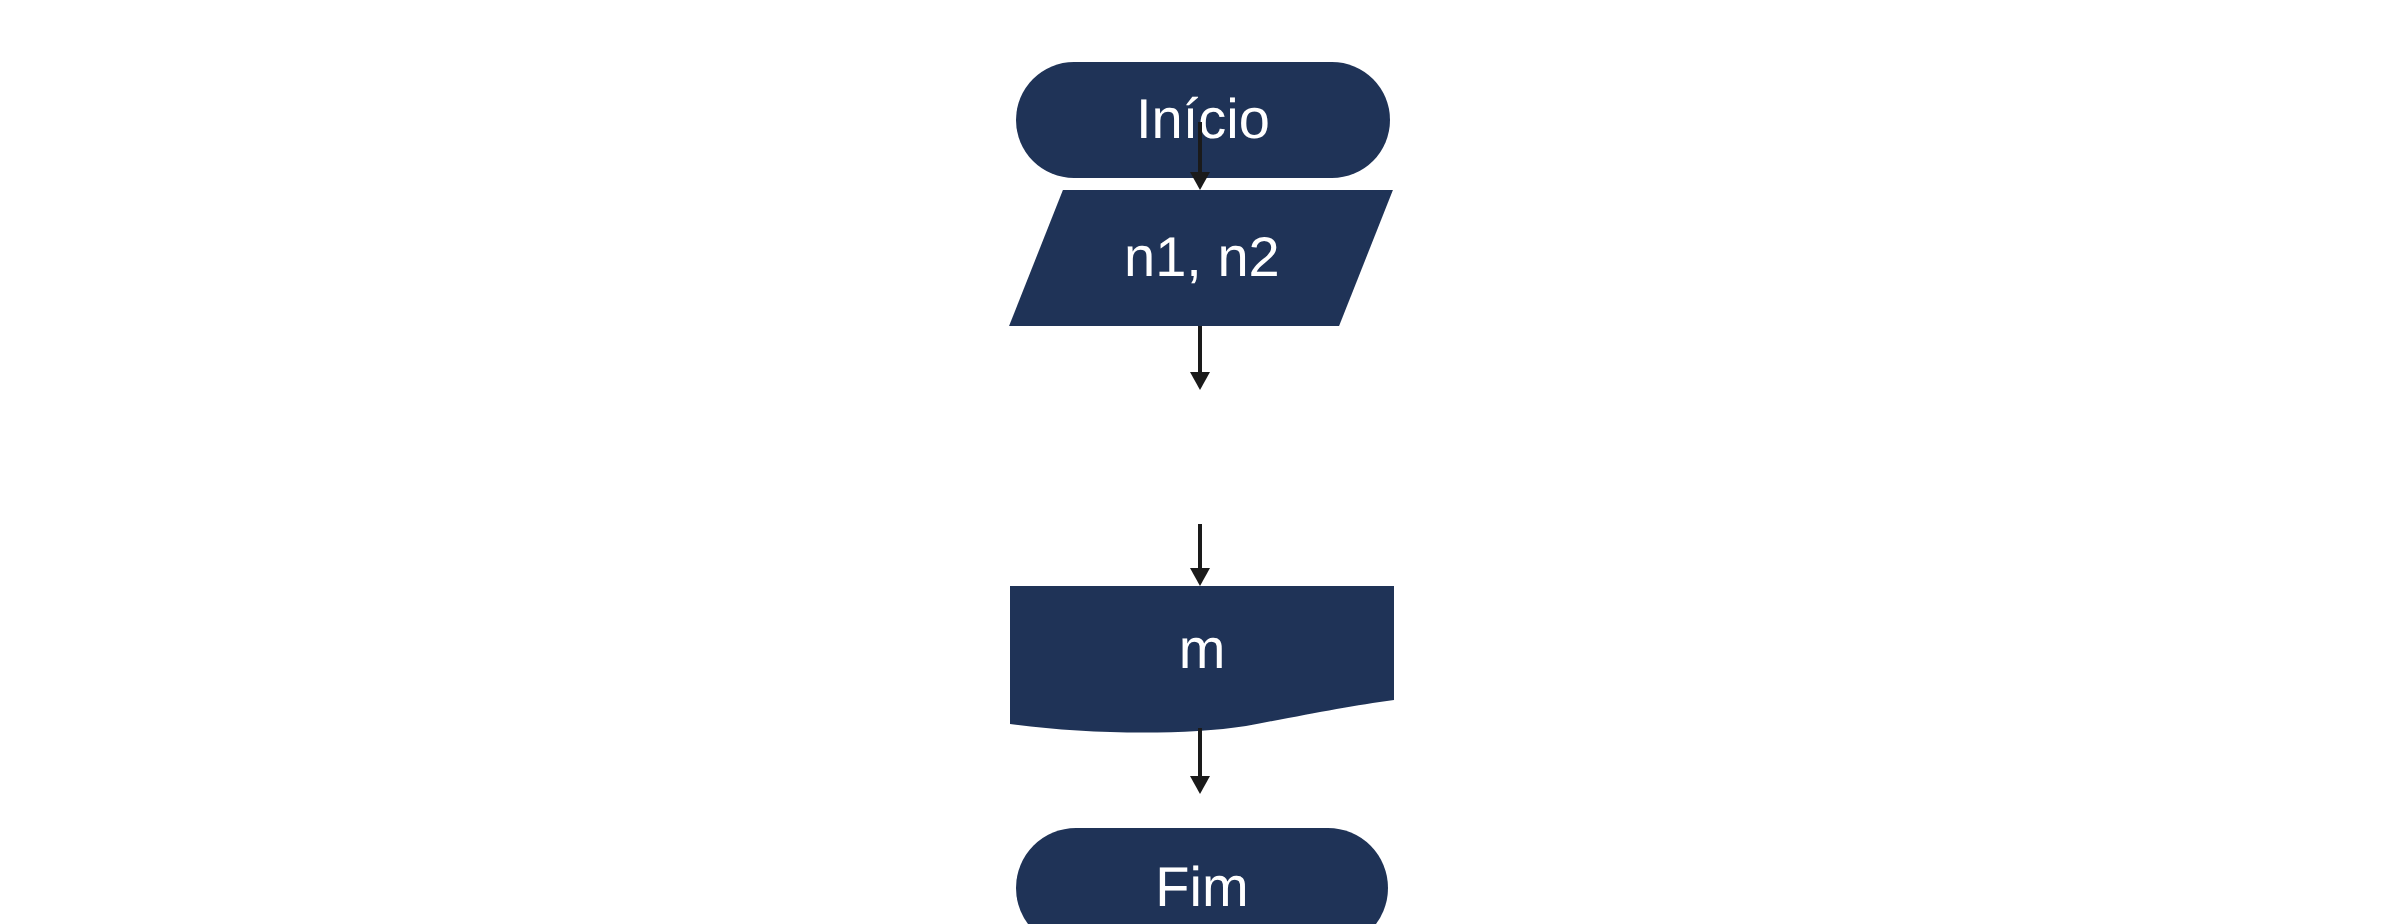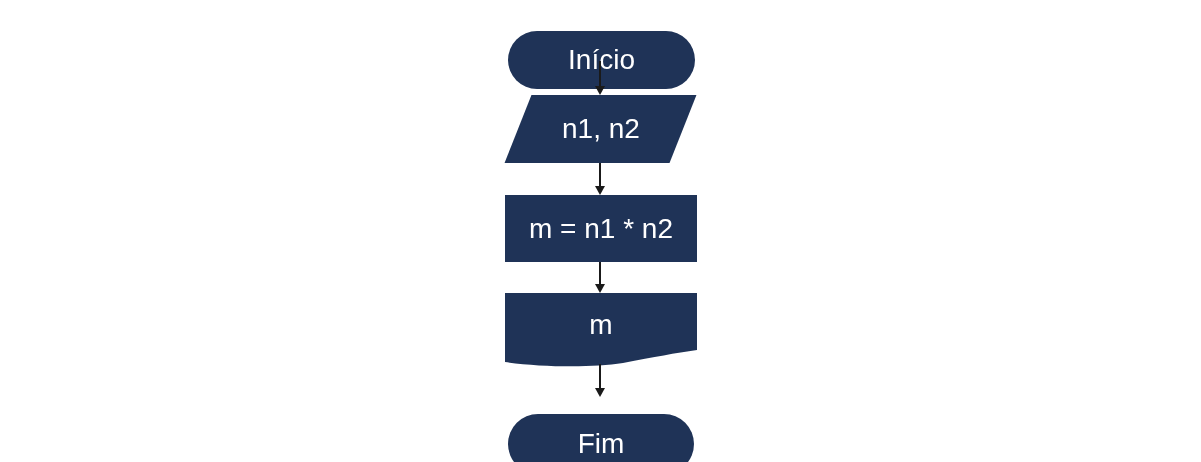--- a/index.html
+++ b/index.html
@@ -85,23 +85,20 @@
 
   <div class="node parallelogram" style="left:518px; top:95px; width:165px; height:68px;">
     <span class="label">n1, n2</span>
   </div>
 
   <div class="arrow" style="left:595px; top:163px; height:32px;">
     <div class="arrow-line"></div>
     <div class="arrow-head"></div>
   </div>
 
-  <div class="node rectangle" style="left:505px; top:195px; width:192px; height:67px;">
-    <span class="label">m = n1 * n2</span>
-  </div>
 
   <div class="arrow" style="left:595px; top:262px; height:31px;">
     <div class="arrow-line"></div>
     <div class="arrow-head"></div>
   </div>
 
   <div class="node document" style="left:505px; top:293px; width:192px; height:74px;">
     <svg width="192" height="74" viewBox="0 0 192 74" aria-hidden="true">
       <path d="M0 0 H192 V57 C170 60 150 64 118 70 C86 75 36 74 0 69 Z" fill="#1f3357"></path>
     </svg>

